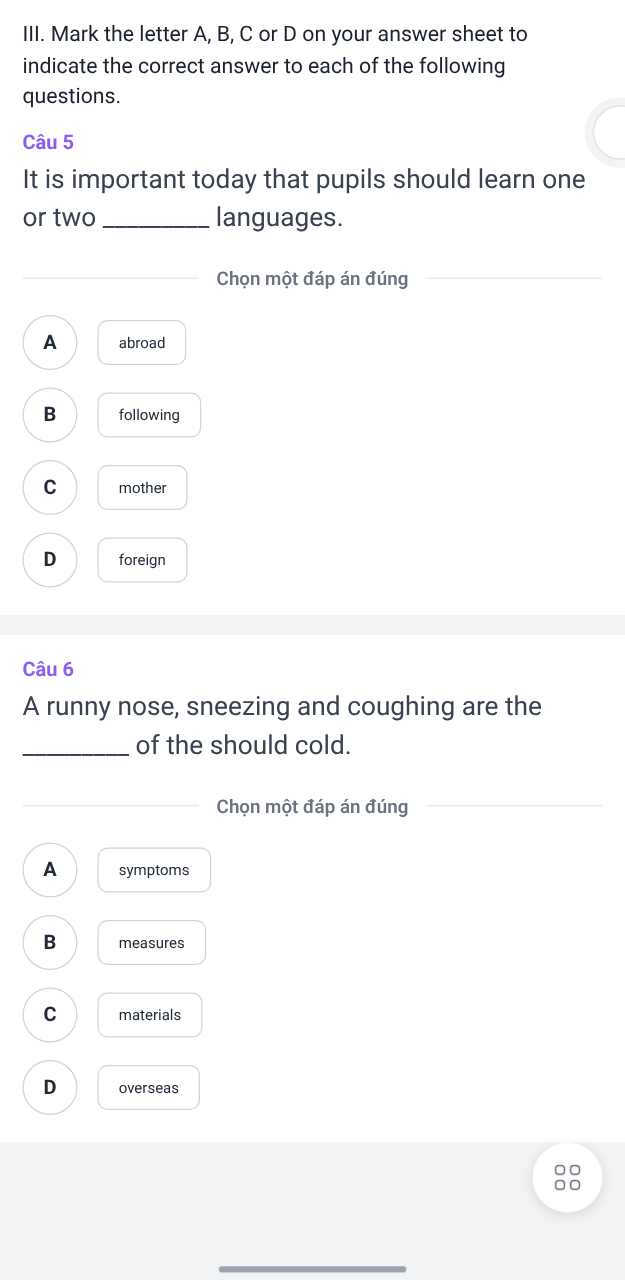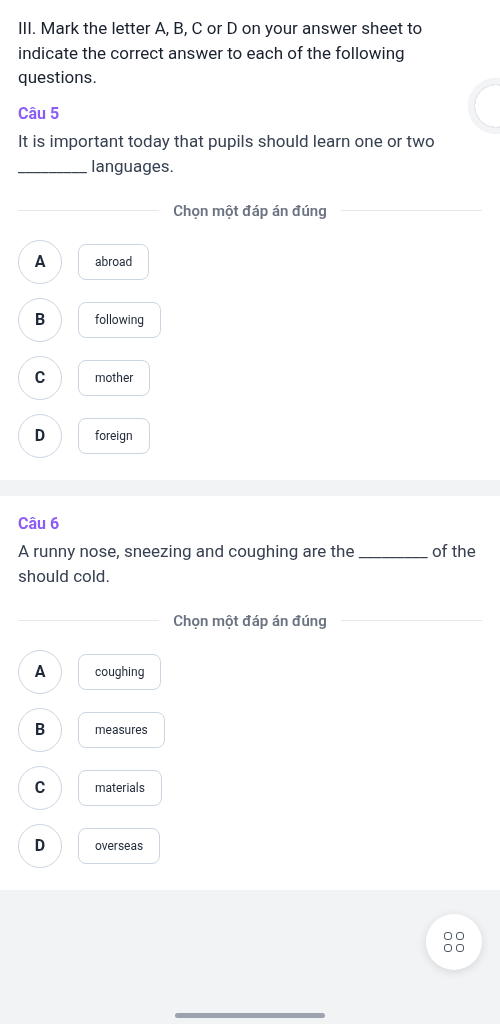--- a/index.html
+++ b/index.html
@@ -21,21 +21,21 @@
     line-height: 1.45;
     margin-bottom: 14px;
   }
   .q-label {
     font-size: 16px;
     font-weight: 700;
     color: #8b5cf6;
     margin-bottom: 6px;
   }
   .q-text {
-    font-size: 17px;
+    font-size: 21px;
     color: #374151;
     line-height: 1.5;
     margin-bottom: 22px;
   }
   .divider-wrap {
     display: flex;
     align-items: center;
     margin: 0 0 20px 0;
   }
   .divider-line {
@@ -165,21 +165,21 @@
   <div class="q-label">Câu 6</div>
   <div class="q-text">A runny nose, sneezing and coughing are the _________ of the should cold.</div>
   <div class="divider-wrap">
     <div class="divider-line"></div>
     <div class="divider-text">Chọn một đáp án đúng</div>
     <div class="divider-line"></div>
   </div>
   <div class="options">
     <div class="option-row">
       <div class="option-letter">A</div>
-      <div class="option-text">coughing</div>
+      <div class="option-text">symptoms</div>
     </div>
     <div class="option-row">
       <div class="option-letter">B</div>
       <div class="option-text">measures</div>
     </div>
     <div class="option-row">
       <div class="option-letter">C</div>
       <div class="option-text">materials</div>
     </div>
     <div class="option-row">

